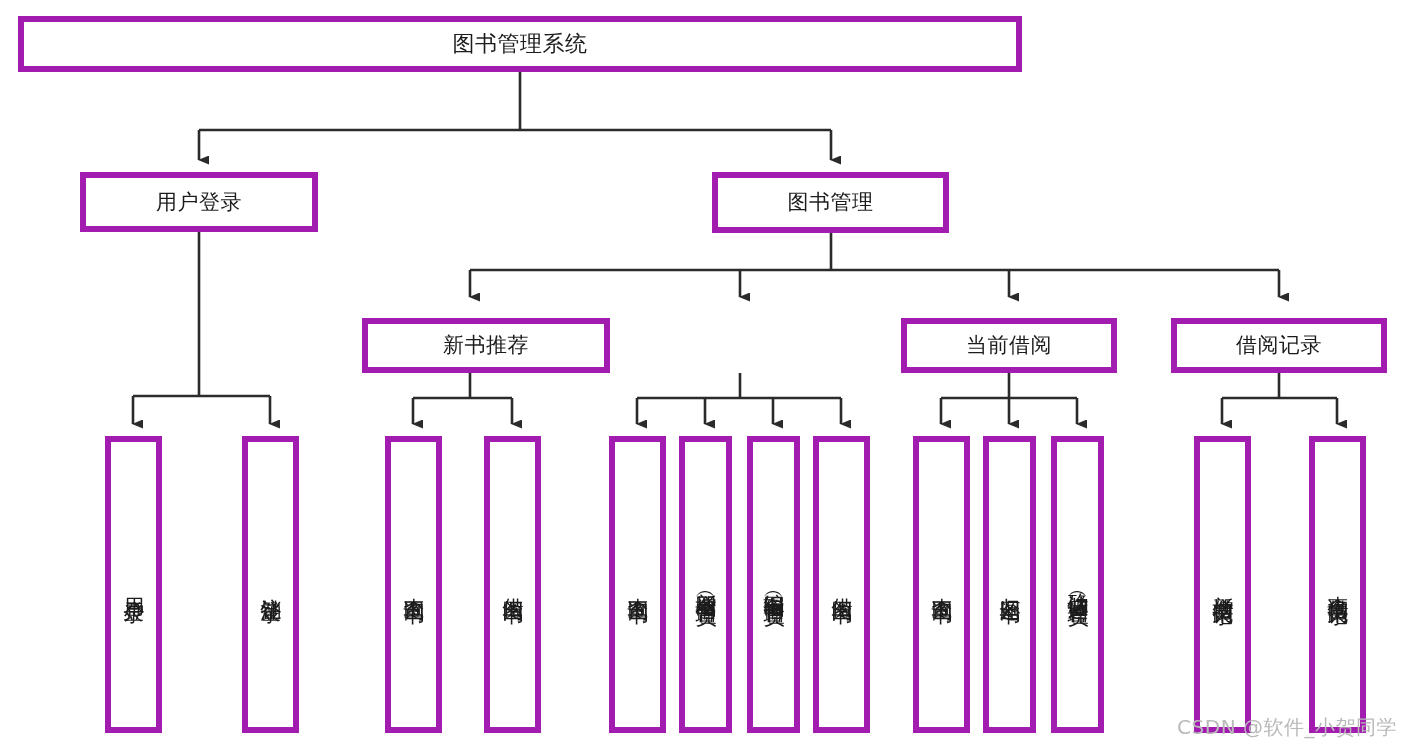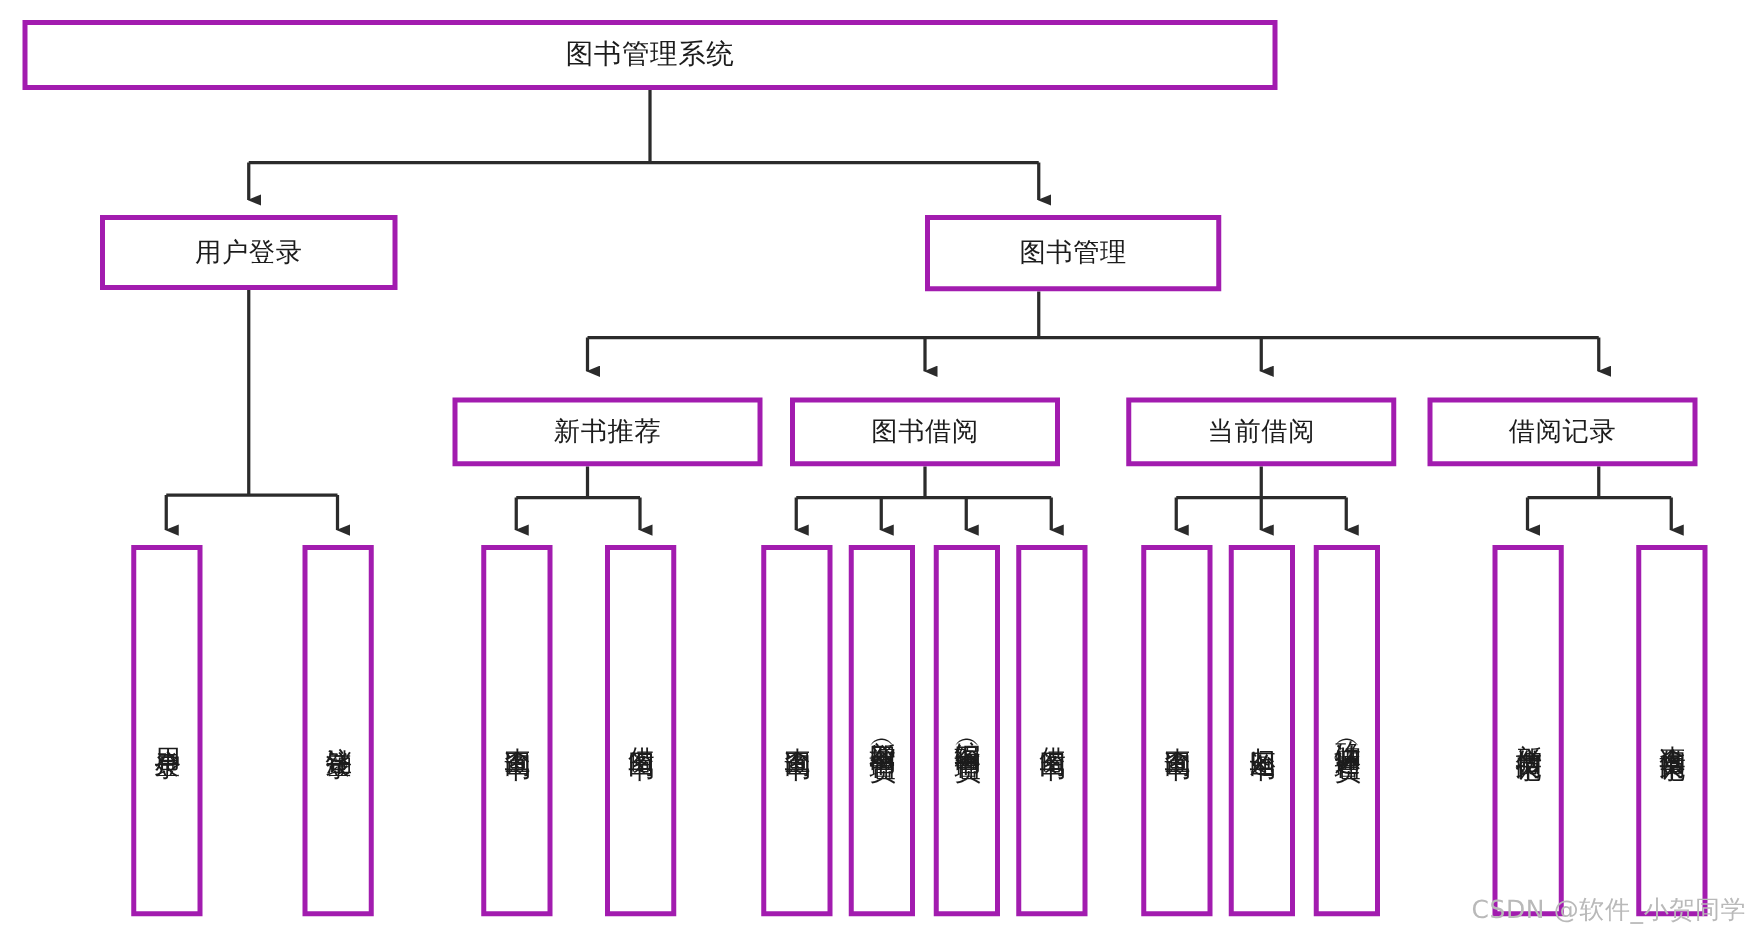--- a/index.html
+++ b/index.html
@@ -24,21 +24,21 @@
     left: 0;
     top: 0;
     width: 1405px;
     height: 747px;
     pointer-events: none;
   }
   .node {
     position: absolute;
     box-sizing: border-box;
     background: #ffffff;
-    border: 4px solid #a21caf;
+    border: 6px solid #a21caf;
     display: flex;
     align-items: center;
     justify-content: center;
     overflow: hidden;
   }
   .node-label {
     color: #1c1c1c;
     text-align: center;
     line-height: 1.18;
     white-space: nowrap;
@@ -123,34 +123,31 @@
     </g>
   </svg>
 
   <div class="node root horizontal" style="left:18px; top:16px; width:1004px; height:56px;">
     <span class="node-label">图书管理系统</span>
   </div>
 
   <div class="node horizontal" style="left:80px; top:172px; width:238px; height:60px;">
     <span class="node-label">用户登录</span>
   </div>
-  <div class="node horizontal" style="left:712px; top:172px; width:237px; height:61px;margin-left:28px;">
+  <div class="node horizontal" style="left:712px; top:172px; width:237px; height:61px;">
     <span class="node-label">图书管理</span>
   </div>
 
   <div class="node horizontal" style="left:362px; top:318px; width:248px; height:55px;">
     <span class="node-label">新书推荐</span>
   </div>
-  <div class="node horizontal" style="left:632px; top:318px; width:216px; height:55px;">
-    <span class="node-label">图书借阅</span>
-  </div>
   <div class="node horizontal" style="left:901px; top:318px; width:216px; height:55px;">
     <span class="node-label">当前借阅</span>
   </div>
-  <div class="node horizontal" style="left:1142px; top:318px; width:216px; height:55px;">
+  <div class="node horizontal" style="left:1171px; top:318px; width:216px; height:55px;">
     <span class="node-label">借阅记录</span>
   </div>
 
   <div class="node vertical" style="left:105px; top:436px; width:57px; height:297px;">
     <span class="node-label">用户登录</span>
   </div>
   <div class="node vertical" style="left:242px; top:436px; width:57px; height:297px;">
     <span class="node-label">注销登录</span>
   </div>
 

